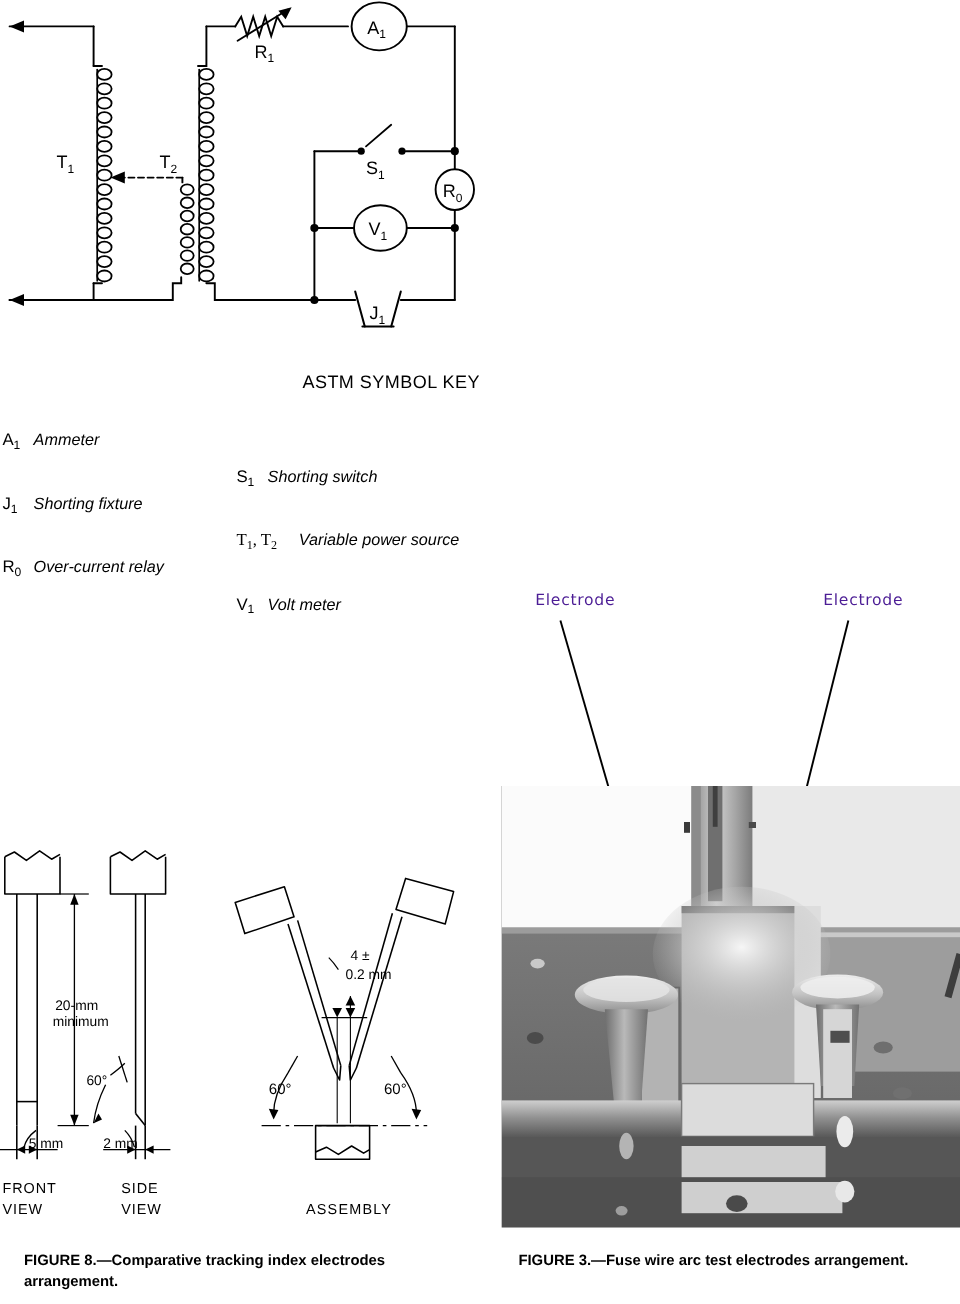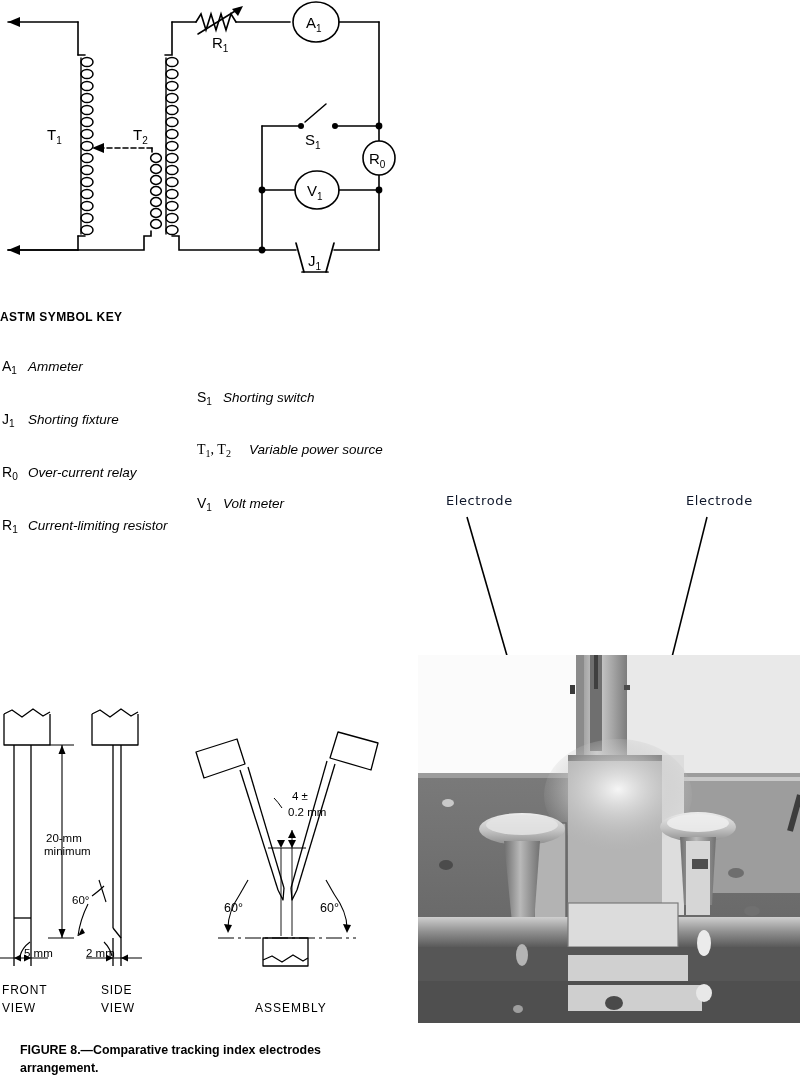--- a/index.html
+++ b/index.html
@@ -25,24 +25,23 @@
   
   #symbol-key {
     position: absolute;
     left: 0; top: 300px;
     width: 410px;
   }
   #key-title {
     position: absolute;
     left: 0; top: 10px;
     width: 400px;
-    text-align: left;
-    font-size: 12px;
+    text-align: right;
+    font-size: 15px;
     letter-spacing: 0.4px;
-    font-weight: bold;
   }
   .key-col { position: absolute; top: 58px; }
   #key-col-left  { left: 2px;   width: 195px; }
   #key-col-right { left: 197px; width: 210px; margin-top: 31px; }
   .key-row {
     position: relative;
     height: 53px;
     font-size: 13.5px;
     white-space: nowrap;
   }
@@ -78,21 +77,21 @@
     width: 382px; height: 368px;
     overflow: hidden;
     background: #8e8e8e;
   }
   #photo-svg { position: absolute; left: 0; top: 0; }
   .photo-label {
     position: absolute;
     font-size: 13px;
     font-family: "DejaVu Sans", sans-serif;
     letter-spacing: 0.6px;
-    color: #0f172a;
+    color: #4c1d95;
     white-space: nowrap;
   }
   #electrode-label-left  { left: 36px;  top: 38px; }
   #electrode-label-right { left: 276px; top: 38px; }
   #photo-arrows { position: absolute; left: 0; top: 0; }
 </style>
 </head>
 <body>
 
 <div class="page">
@@ -220,23 +219,20 @@
 
     <div class="key-col" id="key-col-left">
       <div class="key-row">
         <span class="key-sym">A<sub>1</sub></span><span class="key-desc">Ammeter</span>
       </div>
       <div class="key-row">
         <span class="key-sym">J<sub>1</sub></span><span class="key-desc">Shorting fixture</span>
       </div>
       <div class="key-row">
         <span class="key-sym">R<sub>0</sub></span><span class="key-desc">Over-current relay</span>
-      </div>
-      <div class="key-row">
-        <span class="key-sym">R<sub>1</sub></span><span class="key-desc">Current-limiting resistor</span>
       </div>
     </div>
 
     <div class="key-col" id="key-col-right">
       <div class="key-row">
         <span class="key-sym">S<sub>1</sub></span><span class="key-desc">Shorting switch</span>
       </div>
       <div class="key-row">
         <span class="key-sym wide">T<sub>1</sub>, T<sub>2</sub></span><span class="key-desc">Variable power source</span>
       </div>
@@ -473,14 +469,15 @@
         <rect x="176" y="0" width="4" height="34" fill="#3f3f3f"></rect>
 
         <rect x="152" y="30" width="5" height="9" fill="#3a3a3a"></rect>
         <rect x="206" y="30" width="6" height="5" fill="#4a4a4a"></rect>
 
         <line x1="372" y1="176" x2="382" y2="140" stroke="#3d3d3d" stroke-width="6"></line>
       </svg>
     </div>
   </div>
 
+  <div class="caption" id="caption-fig3">FIGURE 3.—Fuse wire arc test electrodes arrangement.</div>
 
 </div>
 
 </body></html>

